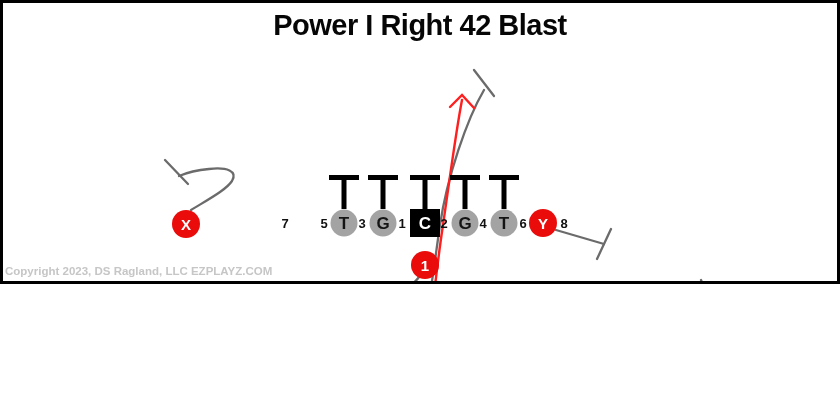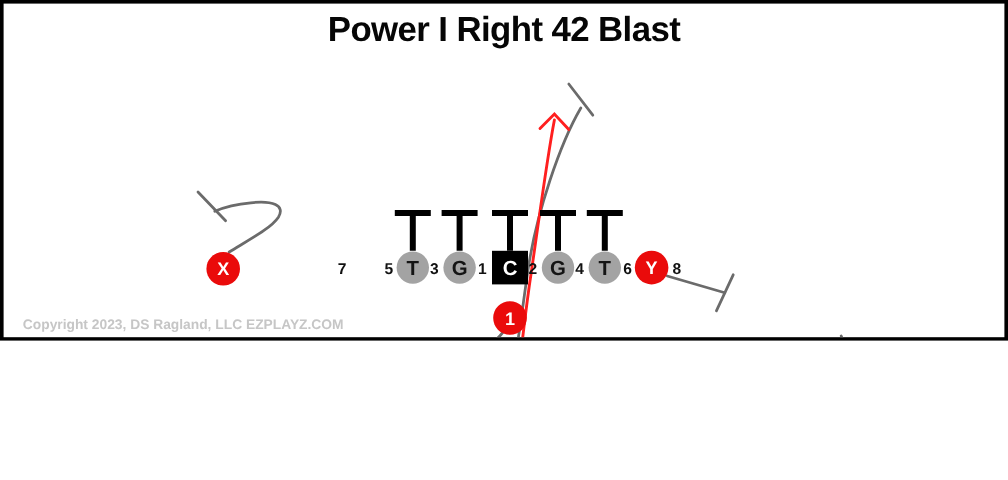--- a/index.html
+++ b/index.html
@@ -13,21 +13,21 @@
     overflow:hidden;
   }
   #diagram{position:absolute;left:0;top:0;width:834px;height:394px;}
   .page-title{
     position:absolute;top:6px;left:0;right:0;
     text-align:center;
     font-size:29px;font-weight:800;letter-spacing:-0.5px;
     color:#060606;
   }
   .copyright{
-    position:absolute;left:16px;bottom:4px;
+    position:absolute;left:2px;bottom:4px;
     font-size:11.5px;font-weight:700;
     color:#c6c6c6;
   }
   text{font-family:"Liberation Sans", sans-serif;}
   .gap-num{font-size:13px;font-weight:700;fill:#111;}
   .oline-letter{font-size:17px;font-weight:700;fill:#141414;}
   .center-letter{font-size:17px;font-weight:700;fill:#ffffff;}
   .red-letter{font-size:15px;font-weight:700;fill:#ffffff;}
   .route{stroke:#6b6b6b;stroke-width:2.3;fill:none;stroke-linecap:round;}
   .run{stroke:#ff1f1f;stroke-width:2.4;fill:none;stroke-linecap:round;}

